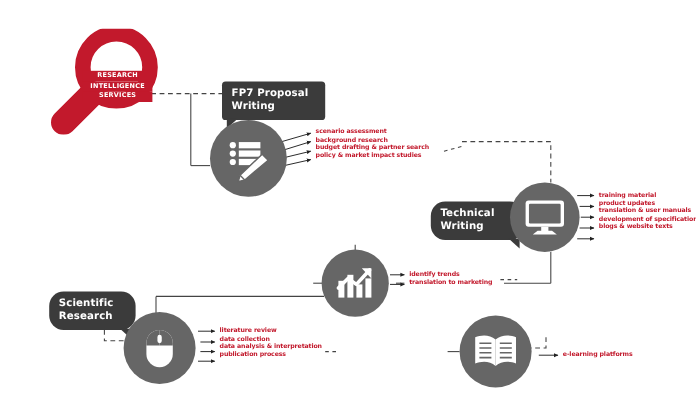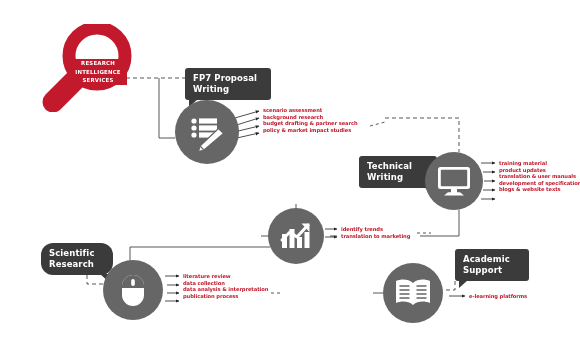--- a/index.html
+++ b/index.html
@@ -189,21 +189,21 @@
       </svg>
     </div>
   </div>
   <div class="bullets" style="left:238px; top:107px;">
     <span class="bline">scenario assessment</span>
     <span class="bline">background research</span>
     <span class="bline">budget drafting &amp; partner search</span>
     <span class="bline">policy &amp; market impact studies</span>
   </div>
 
-  <div class="callout" style="left:334px; top:156px; width:62px;">Technical
+  <div class="callout" style="left:334px; top:168px; width:62px;border-radius:12px;">Technical
 Writing<i class="tail tail-br"></i></div>
   <div class="node" style="left:400px; top:152px; width:58px; height:58px;">
     <div class="glyph">
       <svg width="38" height="38" viewBox="0 0 38 38">
         <rect x="3" y="5" width="32" height="22" rx="2.5" fill="#ffffff"></rect>
         <rect x="5.8" y="7.8" width="26.4" height="16.4" rx="1" fill="#666666"></rect>
         <rect x="16" y="27" width="6" height="4" fill="#ffffff"></rect>
         <path d="M9,33.5 L29,33.5 L25,30.2 L13,30.2 z" fill="#ffffff"></path>
       </svg>
     </div>
@@ -245,22 +245,20 @@
       </svg>
     </div>
   </div>
   <div class="bullets" style="left:158px; top:273px;">
     <span class="bline">literature review</span>
     <span class="bline">data collection</span>
     <span class="bline">data analysis &amp; interpretation</span>
     <span class="bline">publication process</span>
   </div>
 
-  <div class="callout" style="left:430px; top:249px; width:58px;">Academic
-Support<i class="tail tail-bl"></i></div>
   <div class="node" style="left:358px; top:263px; width:60px; height:60px;">
     <div class="glyph">
       <svg width="40" height="34" viewBox="0 0 40 34">
         <path d="M20,7 C15,2.5 8,3 3,5 L3,27 C8,25 15,24.5 20,29 z" fill="#ffffff"></path>
         <path d="M20,7 C25,2.5 32,3 37,5 L37,27 C32,25 25,24.5 20,29 z" fill="#ffffff"></path>
         <path d="M6.5,10 L16.5,10 M6.5,14 L16.5,14 M6.5,18 L16.5,18 M6.5,22 L16.5,22" stroke="#666666" stroke-width="1.3"></path>
         <path d="M23.5,10 L33.5,10 M23.5,14 L33.5,14 M23.5,18 L33.5,18 M23.5,22 L33.5,22" stroke="#666666" stroke-width="1.3"></path>
       </svg>
     </div>
   </div>

